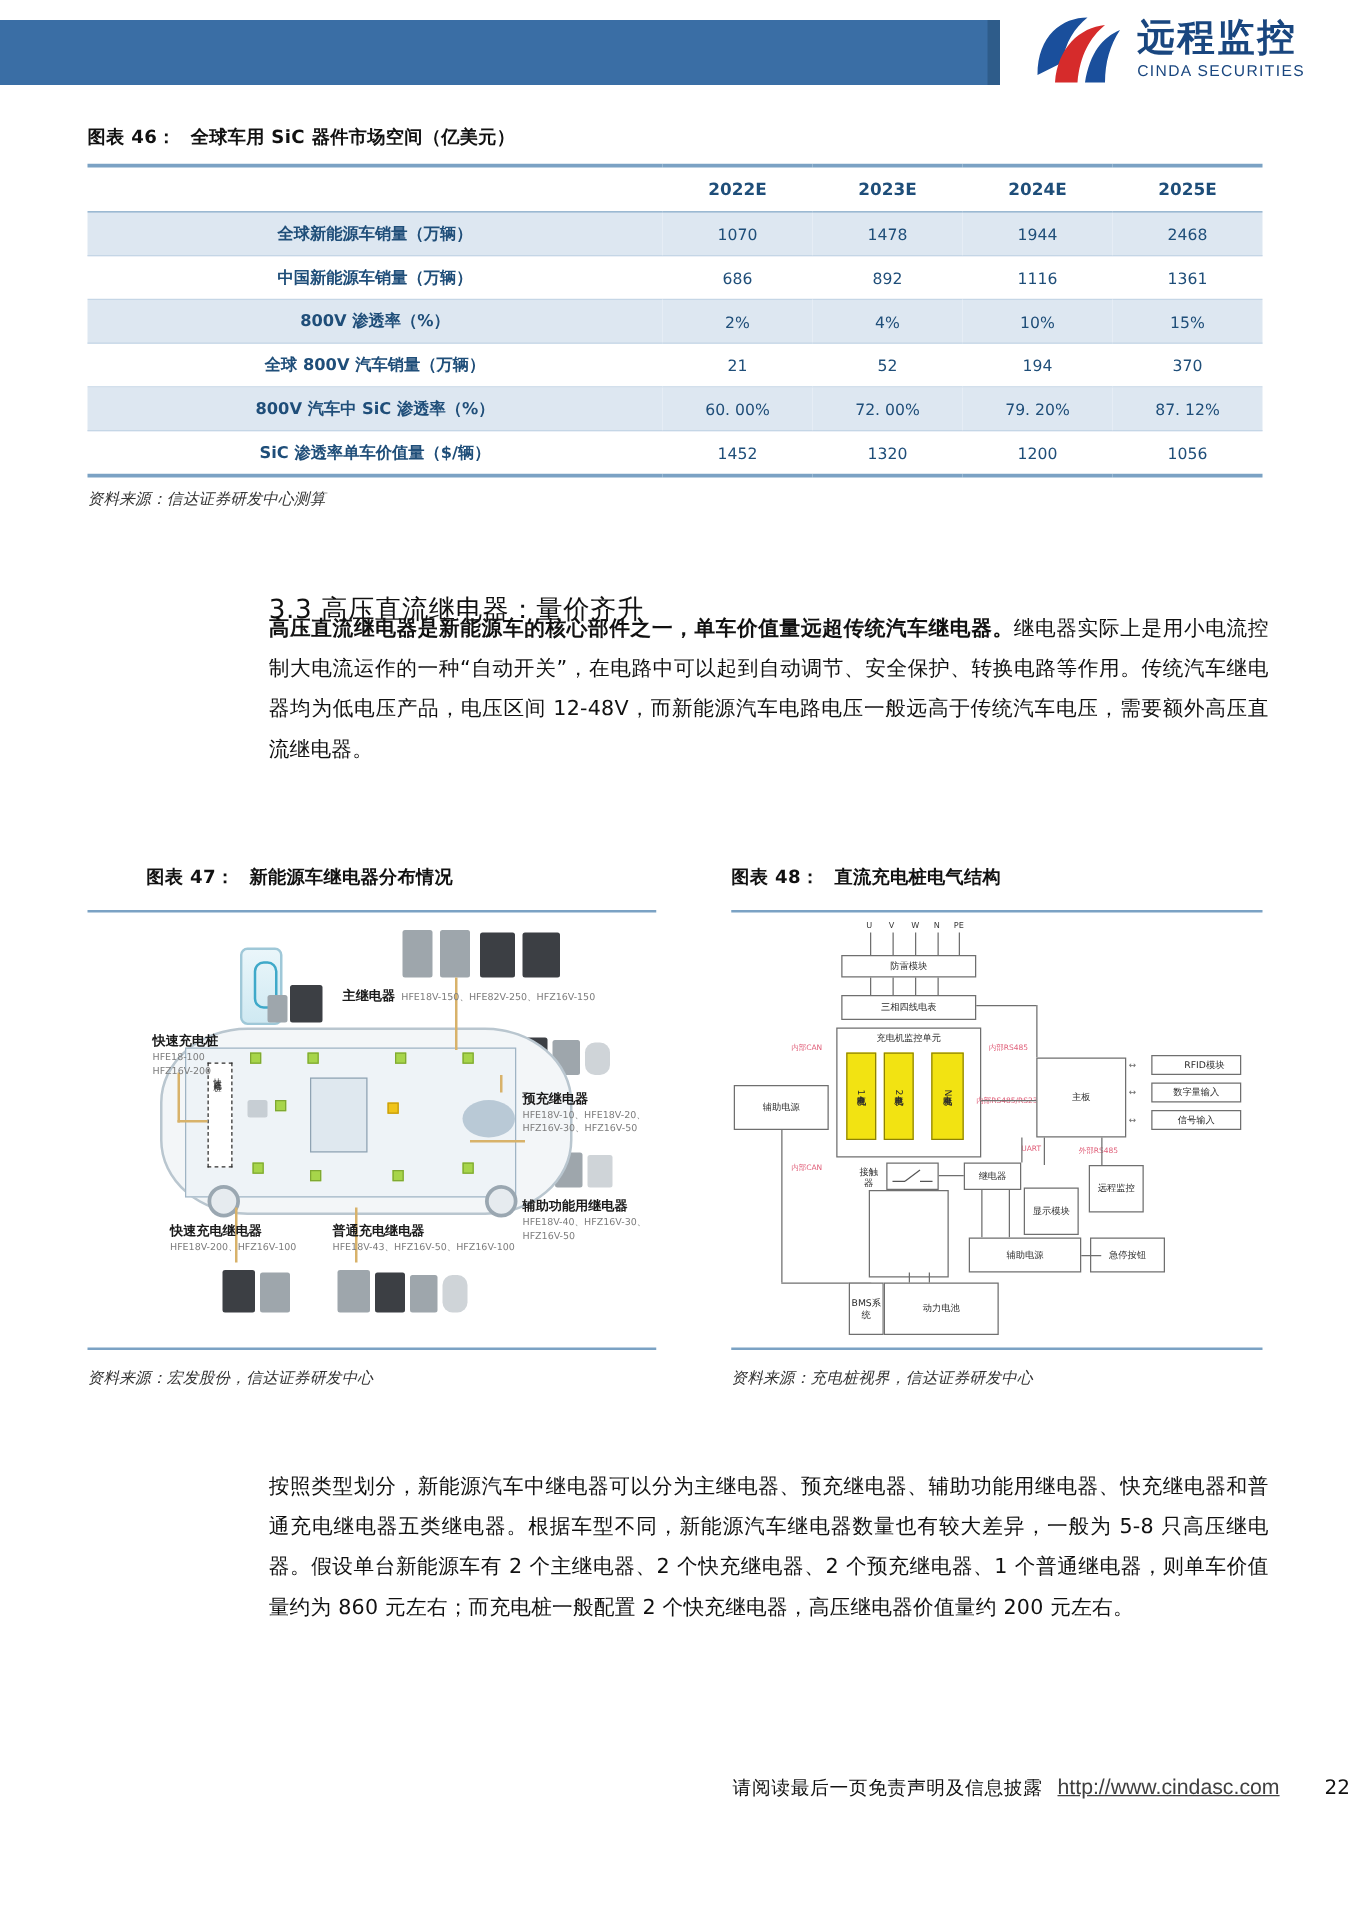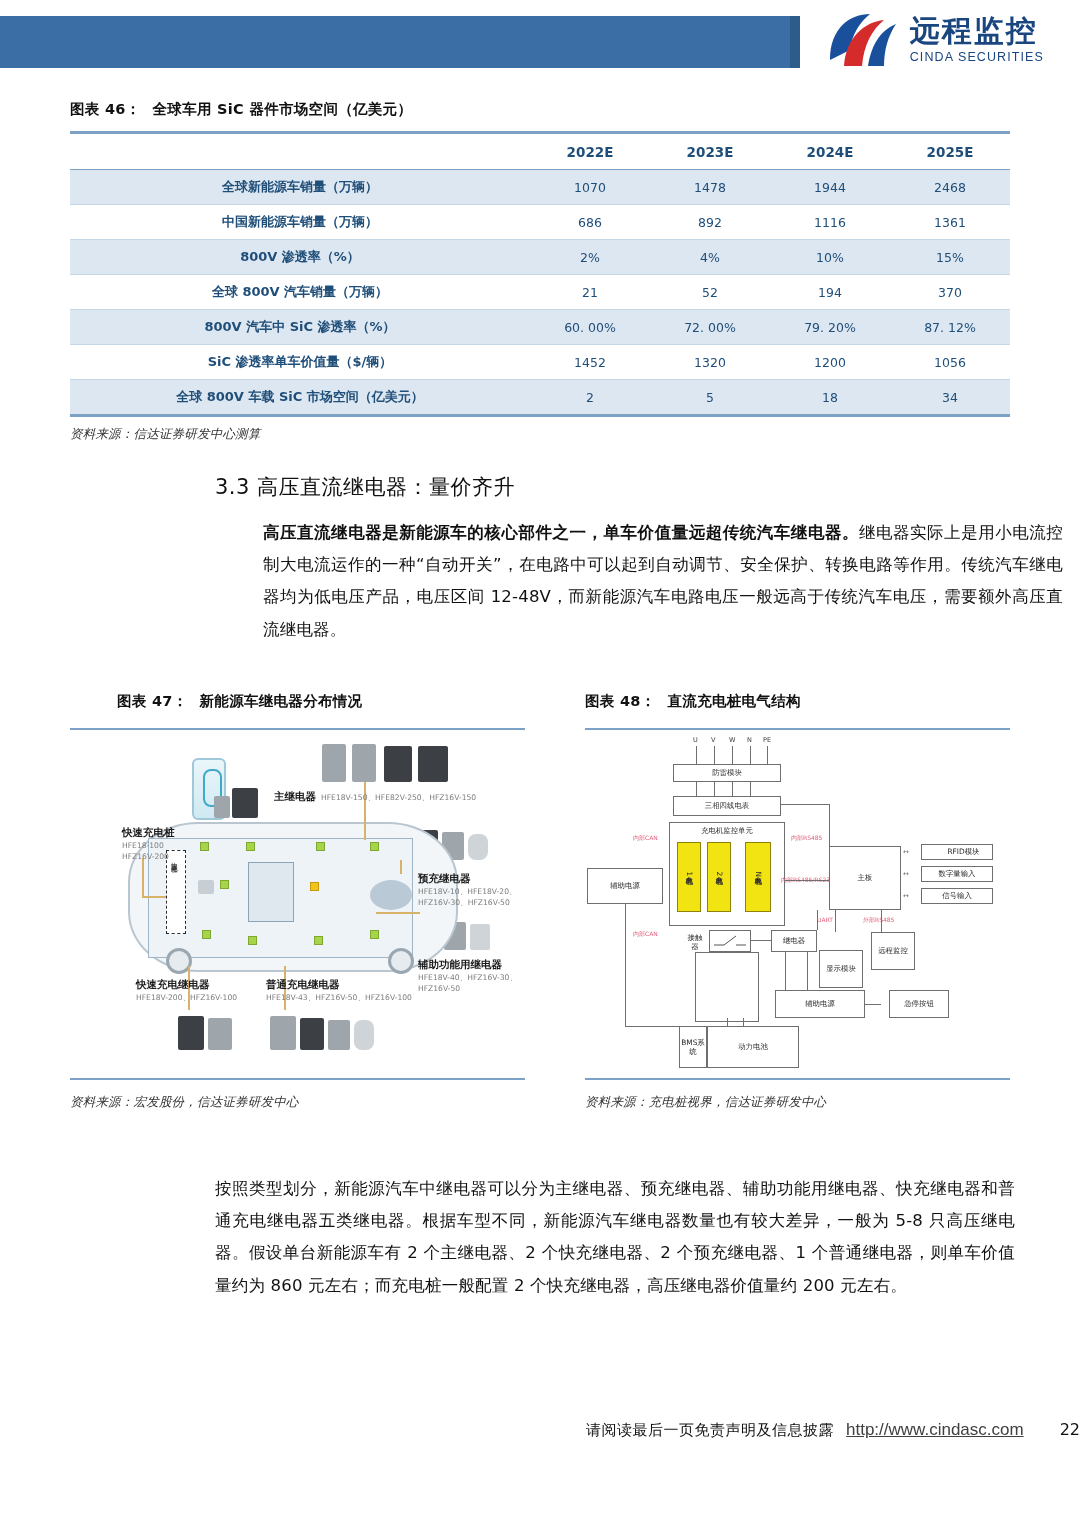--- a/index.html
+++ b/index.html
@@ -87,21 +87,21 @@
   .section-heading{
     position:absolute; left:215px; top:473px;
     font-size:21px; color:#111; letter-spacing:0.5px;
   }
   .body-para{
     position:absolute; left:215px; width:800px;
     font-size:16.5px; line-height:1.95; color:#111;
     text-align:justify;
     letter-spacing:0.2px;
   }
-  .body-para.p1{ top:517px;margin-left:48px; }
+  .body-para.p1{ top:487px; }
   .body-para.p2{ top:1173px; }
   .body-para b{ font-weight:700; }
 
   
   .fig-caption-row{ position:absolute; top:692px; left:0; width:1080px; }
   .fig-cap-left{ position:absolute; left:70px; top:0;padding-left:47px; }
   .fig-cap-right{ position:absolute; left:585px; top:0; }
 
   .fig-panel{
     position:absolute; top:728px;
@@ -272,27 +272,20 @@
         <td>79. 20%</td>
         <td>87. 12%</td>
       </tr>
       <tr>
         <td class="rowlabel">SiC 渗透率单车价值量（$/辆）</td>
         <td>1452</td>
         <td>1320</td>
         <td>1200</td>
         <td>1056</td>
       </tr>
-      <tr class="shaded dashed-top">
-        <td class="rowlabel">全球 800V 车载 SiC 市场空间（亿美元）</td>
-        <td>2</td>
-        <td>5</td>
-        <td>18</td>
-        <td>34</td>
-      </tr>
     </tbody>
   </table>
 
   <div class="src-note">资料来源：信达证券研发中心测算</div>
 </div>
 
 <div class="section-heading">3.3 高压直流继电器：量价齐升</div>
 
 <div class="body-para p1">
   <b>高压直流继电器是新能源车的核心部件之一，单车价值量远超传统汽车继电器。</b><span>继电器实际上是用小电流控制大电流运作的一种“自动开关”，在电路中可以起到自动调节、安全保护、转换电路等作用。传统汽车继电器均为低电压产品，电压区间 12-48V，而新能源汽车电路电压一般远高于传统汽车电压，需要额外高压直流继电器。</span>
@@ -474,21 +467,21 @@
     <div class="ln h" style="left:166px;top:210px;width:20px;"></div>
     <div class="ln v" style="left:200px;top:222px;height:38px;"></div>
     <div class="ln v" style="left:222px;top:222px;height:38px;"></div>
     <div class="ln v" style="left:232px;top:180px;height:20px;"></div>
 
     <div class="bx vtext" style="left:118px;top:226px;width:22px;height:62px;">电子锁</div>
     <div class="bx vtext" style="left:146px;top:226px;width:22px;height:62px;">充电枪</div>
     <div class="bx" style="left:110px;top:222px;width:64px;height:70px;"></div>
 
     <div class="bx" style="left:190px;top:260px;width:90px;height:28px;">辅助电源</div>
-    <div class="bx" style="left:304px;top:260px;width:60px;height:28px;">急停按钮</div>
+    <div class="bx" style="left:287px;top:260px;width:60px;height:28px;">急停按钮</div>
     <div class="ln h" style="left:280px;top:274px;width:16px;"></div>
 
     <div class="bx" style="left:94px;top:296px;width:28px;height:42px;">BMS系统</div>
     <div class="bx" style="left:122px;top:296px;width:92px;height:42px;">动力电池</div>
     <div class="ln v" style="left:142px;top:288px;height:8px;"></div>
     <div class="ln v" style="left:158px;top:288px;height:8px;"></div>
 
   </div>
 </div>
 

